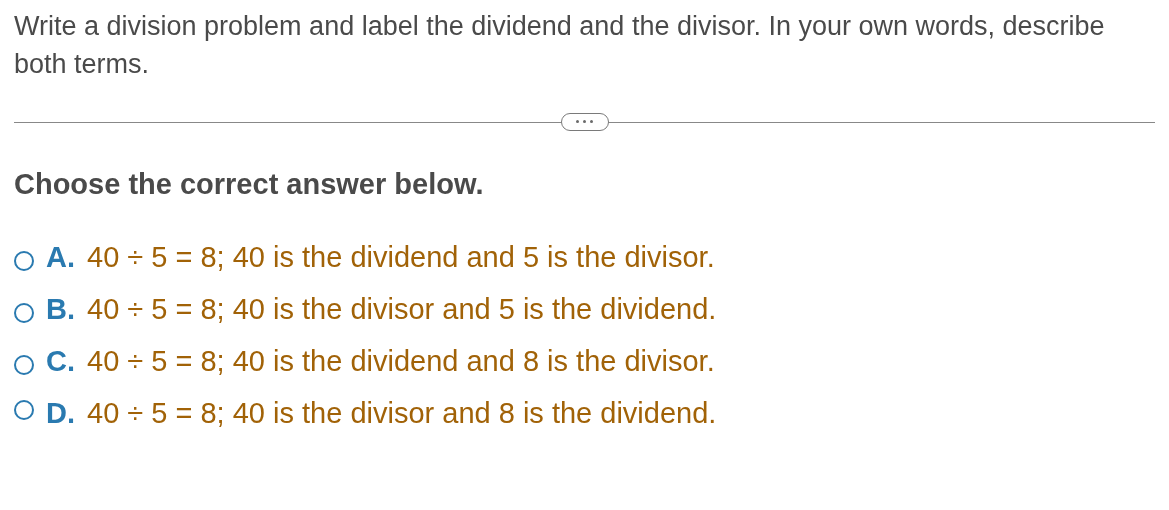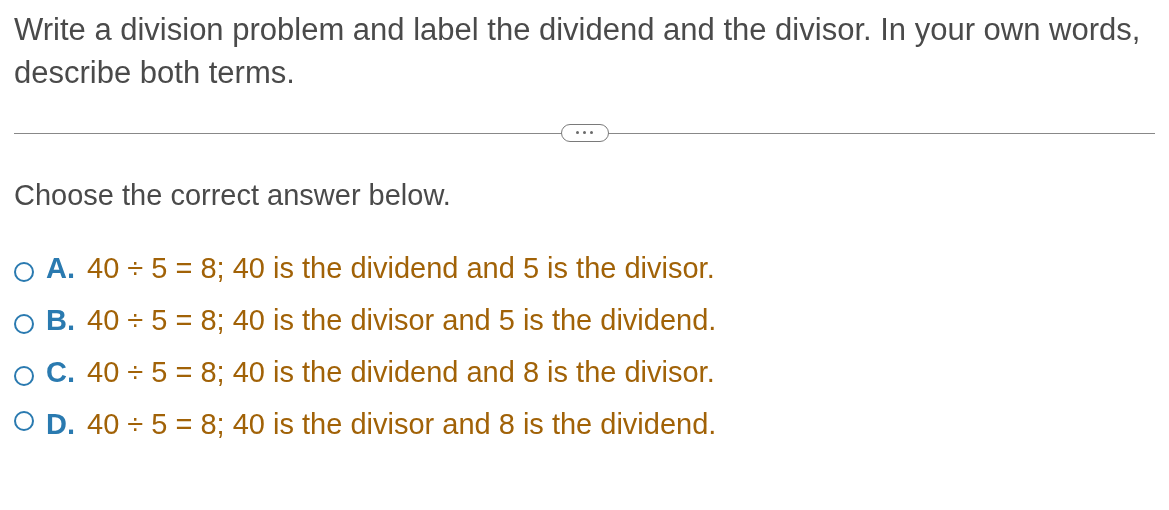--- a/index.html
+++ b/index.html
@@ -10,21 +10,21 @@
     body {
       font-family: Arial, Helvetica, sans-serif;
       background: #ffffff;
       width: 1169px;
       height: 510px;
       padding: 8px 14px;
       color: #3a3a3a;
       overflow: hidden;
     }
     .question-text {
-      font-size: 31px;
+      font-size: 27px;
       line-height: 1.4;
       color: #4a4a4a;
       margin-bottom: 28px;
     }
     .divider-wrap {
       position: relative;
       margin-bottom: 36px;
       height: 20px;
     }
     .divider-line {
@@ -56,20 +56,21 @@
     .divider-dot {
       width: 3px;
       height: 3px;
       background: #6a6a6a;
       border-radius: 50%;
     }
     .prompt-text {
       font-size: 29px;
       color: #4a4a4a;
       margin-bottom: 40px;
+      font-weight: bold;
     }
     .options {
       display: flex;
       flex-direction: column;
       gap: 19px;
     }
     .option-row {
       display: flex;
       align-items: baseline;
       gap: 6px;

